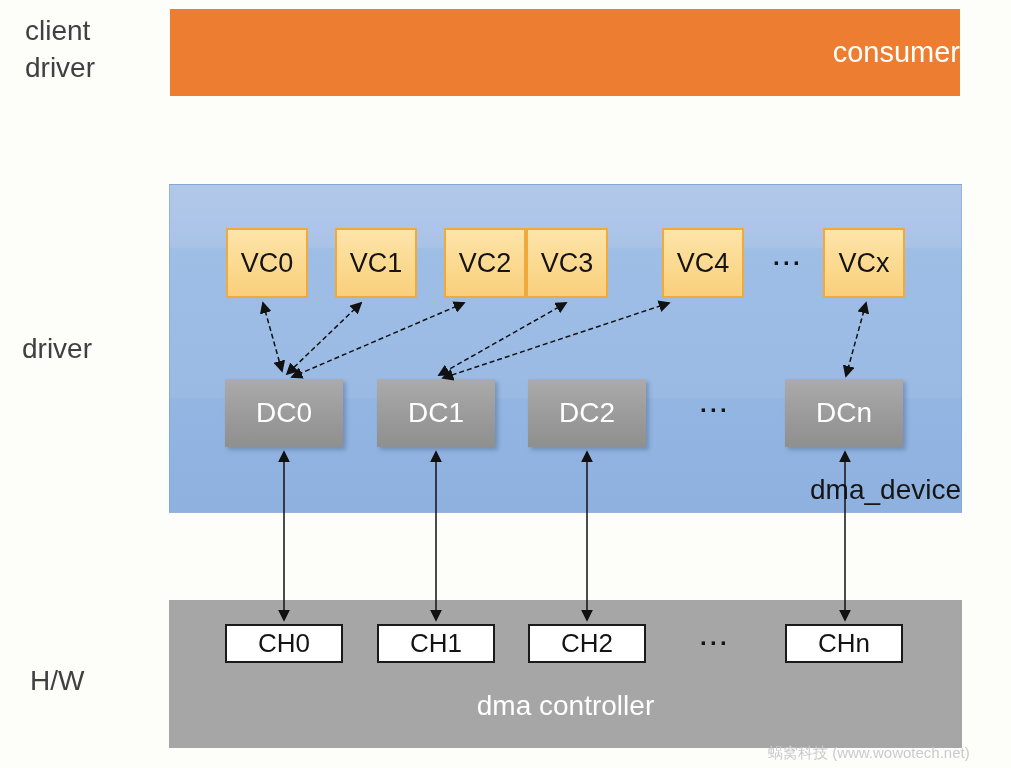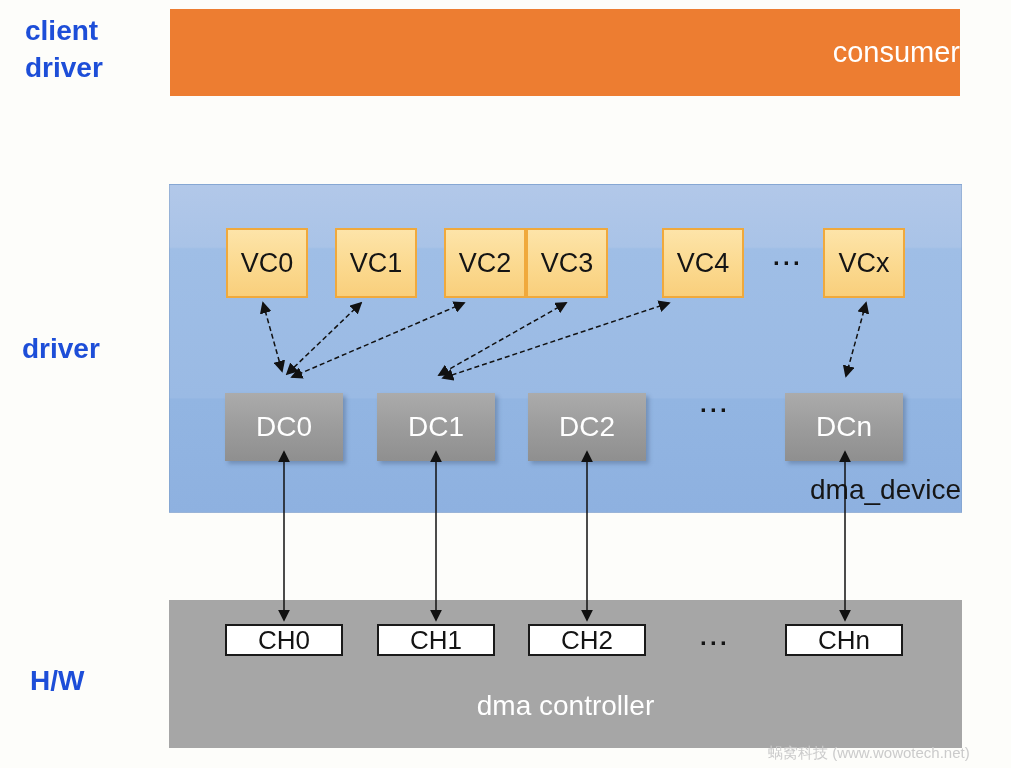--- a/index.html
+++ b/index.html
@@ -3,21 +3,21 @@
 <meta charset="utf-8">
 <style>
   html,body { margin:0; padding:0; }
   .stage {
     position:relative; width:1011px; height:768px;
     background:#FDFDFA; overflow:hidden;
     font-family:"Liberation Sans", sans-serif;
     color:#111;
   }
   .side-label {
-    position:absolute; font-size:28px; color:#1d4ed8; line-height:37px;font-weight:bold;
+    position:absolute; font-size:28px; color:#404040; line-height:37px;
   }
   #lbl-client { left:25px; top:12px; }
   #lbl-driver { left:22px; top:330px; }
   #lbl-hw     { left:30px; top:662px; }
 
   .consumer {
     position:absolute; left:170px; top:9px; width:790px; height:87px;
     background:#ED7D31; color:#fff; font-size:29px;
     display:flex; align-items:center; justify-content:flex-end;
   }
@@ -40,32 +40,32 @@
     background:linear-gradient(to bottom,#FDE4A9 0%,#FBD98F 55%,#F9CF7C 100%);
     border:2px solid #F0A93C; box-sizing:border-box;
     display:flex; align-items:center; justify-content:center;
     font-size:27px; color:#141414;
   }
   .dc {
     position:absolute; top:379px; width:118px; height:68px;
     background:linear-gradient(to bottom,#ABABAB 0%,#9C9C9C 50%,#8F8F8F 100%);
     box-shadow:3px 3px 4px rgba(60,80,110,0.35);
     display:flex; align-items:center; justify-content:center;
-    font-size:28px; color:#fff;margin-top:14px;
+    font-size:28px; color:#fff;
   }
   .controller {
     position:absolute; left:169px; top:600px; width:793px; height:148px;
     background:#A6A6A6;
   }
   .controller-label {
     position:absolute; left:0; right:0; bottom:26px;
     text-align:center; font-size:28px; color:#fff;
   }
   .ch {
-    position:absolute; top:624px; width:118px; height:32px;
+    position:absolute; top:624px; width:118px; height:39px;
     background:#fff; border:2px solid #1a1a1a; box-sizing:border-box;
     display:flex; align-items:center; justify-content:center;
     font-size:26px; color:#141414;
   }
   .dots {
     position:absolute; width:46px; height:28px; text-align:center;
     font-size:24px; font-weight:bold; color:#141414; letter-spacing:2px;
     line-height:28px;
   }
   #vc-dots { left:765px; top:249px; }

